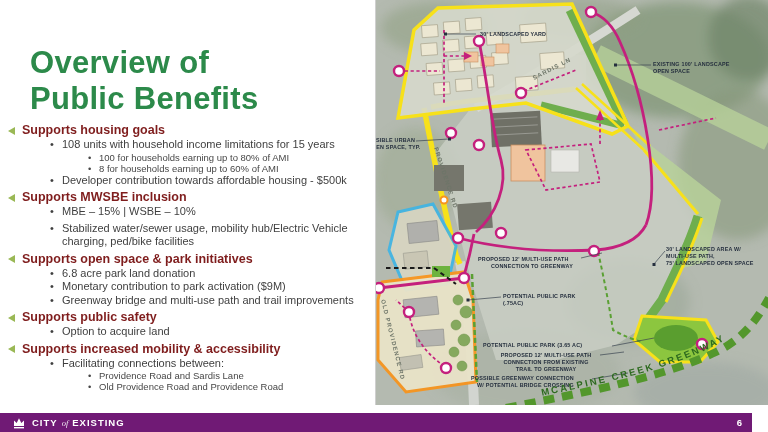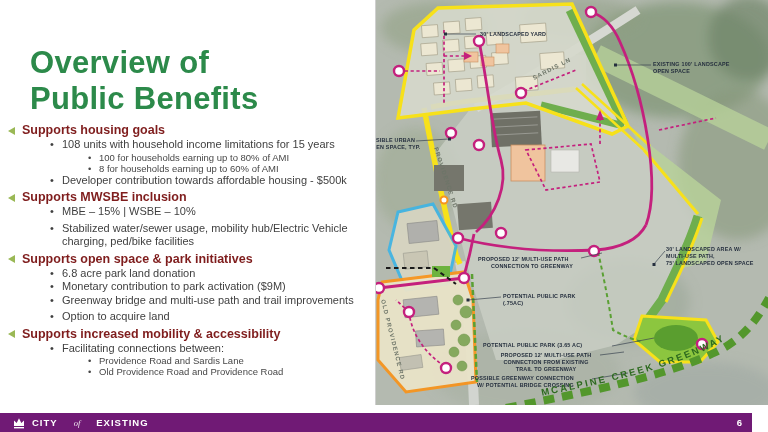--- a/index.html
+++ b/index.html
@@ -26,21 +26,21 @@
   .map-panel{position:absolute;left:375px;top:0;width:393px;height:405px;border-left:1px solid #cfcfcf;}
   svg{display:block;font-family:"Liberation Sans",sans-serif;}
   .callout{font-size:5.4px;font-weight:bold;fill:#252f3e;letter-spacing:.2px;}
   .roadlbl{font-size:6px;font-weight:bold;fill:#6d7568;letter-spacing:1.1px;}
   .leader{stroke:#3a4450;stroke-width:.7;fill:none;}
   
   .footer{position:absolute;left:0;top:413px;width:752px;height:19px;background:#701a75;
           display:flex;align-items:center;padding:0 12px;box-sizing:border-box;color:#fff;}
   .crown{margin-right:6px;display:flex;align-items:center;}
   .f-city,.f-name{font-size:9.5px;font-weight:bold;letter-spacing:1px;}
-  .f-of{font-family:"Liberation Serif",serif;font-style:italic;font-size:8.5px;margin:0 16px;opacity:.9;}
+  .f-of{font-family:"Liberation Serif",serif;font-style:italic;font-size:8.5px;margin:0 4px;opacity:.9;}
   .f-page{position:absolute;right:10px;font-size:9.5px;font-weight:bold;}
 </style>
 </head>
 <body>
 
 <div class="slide">
 
   <div class="left-panel">
     <div class="page-title">
       <div>Overview of</div>
@@ -87,20 +87,24 @@
           <span class="b-head-text">Supports open space &amp; park initiatives</span>
           </div>
         <ul class="l1">
           <li>6.8 acre park land donation</li>
           <li>Monetary contribution to park activation ($9M)</li>
           <li>Greenway bridge and multi-use path and trail improvements</li>
         </ul>
       </div>
 
       <div class="b-sec">
+        <div class="b-head">
+            <span class="tri"></span>
+          <span class="b-head-text">Supports public safety</span>
+          </div>
         <ul class="l1">
           <li>Option to acquire land</li>
         </ul>
       </div>
 
       <div class="b-sec">
         <div class="b-head">
             <span class="tri"></span>
           <span class="b-head-text">Supports increased mobility &amp; accessibility</span>
           </div>

